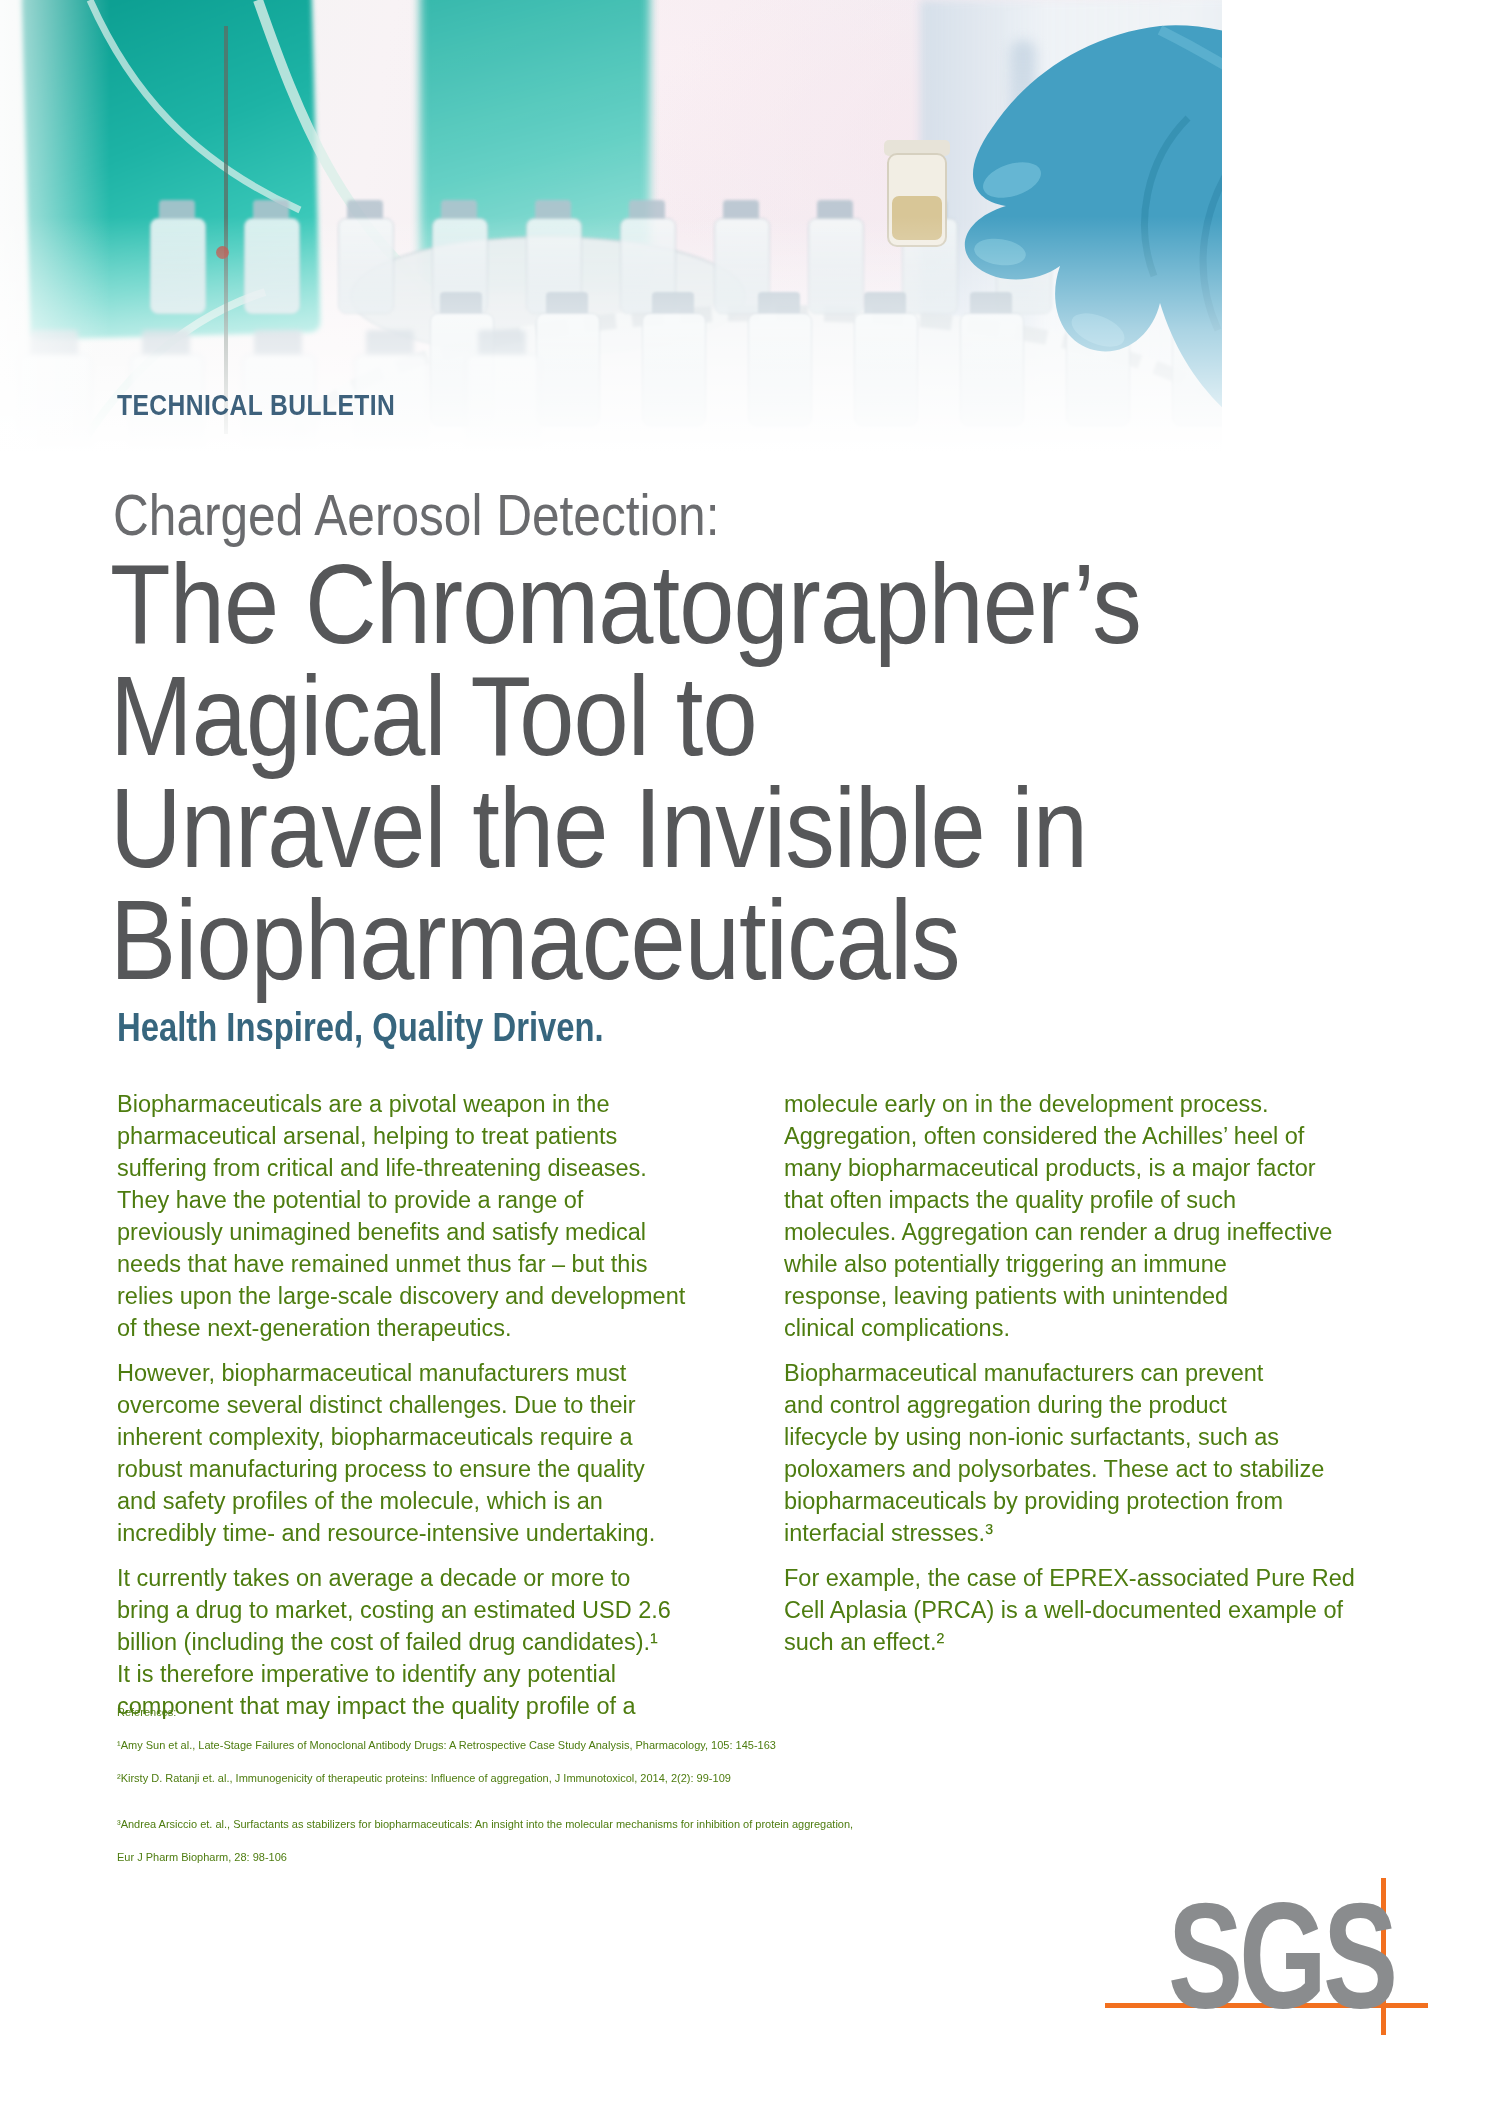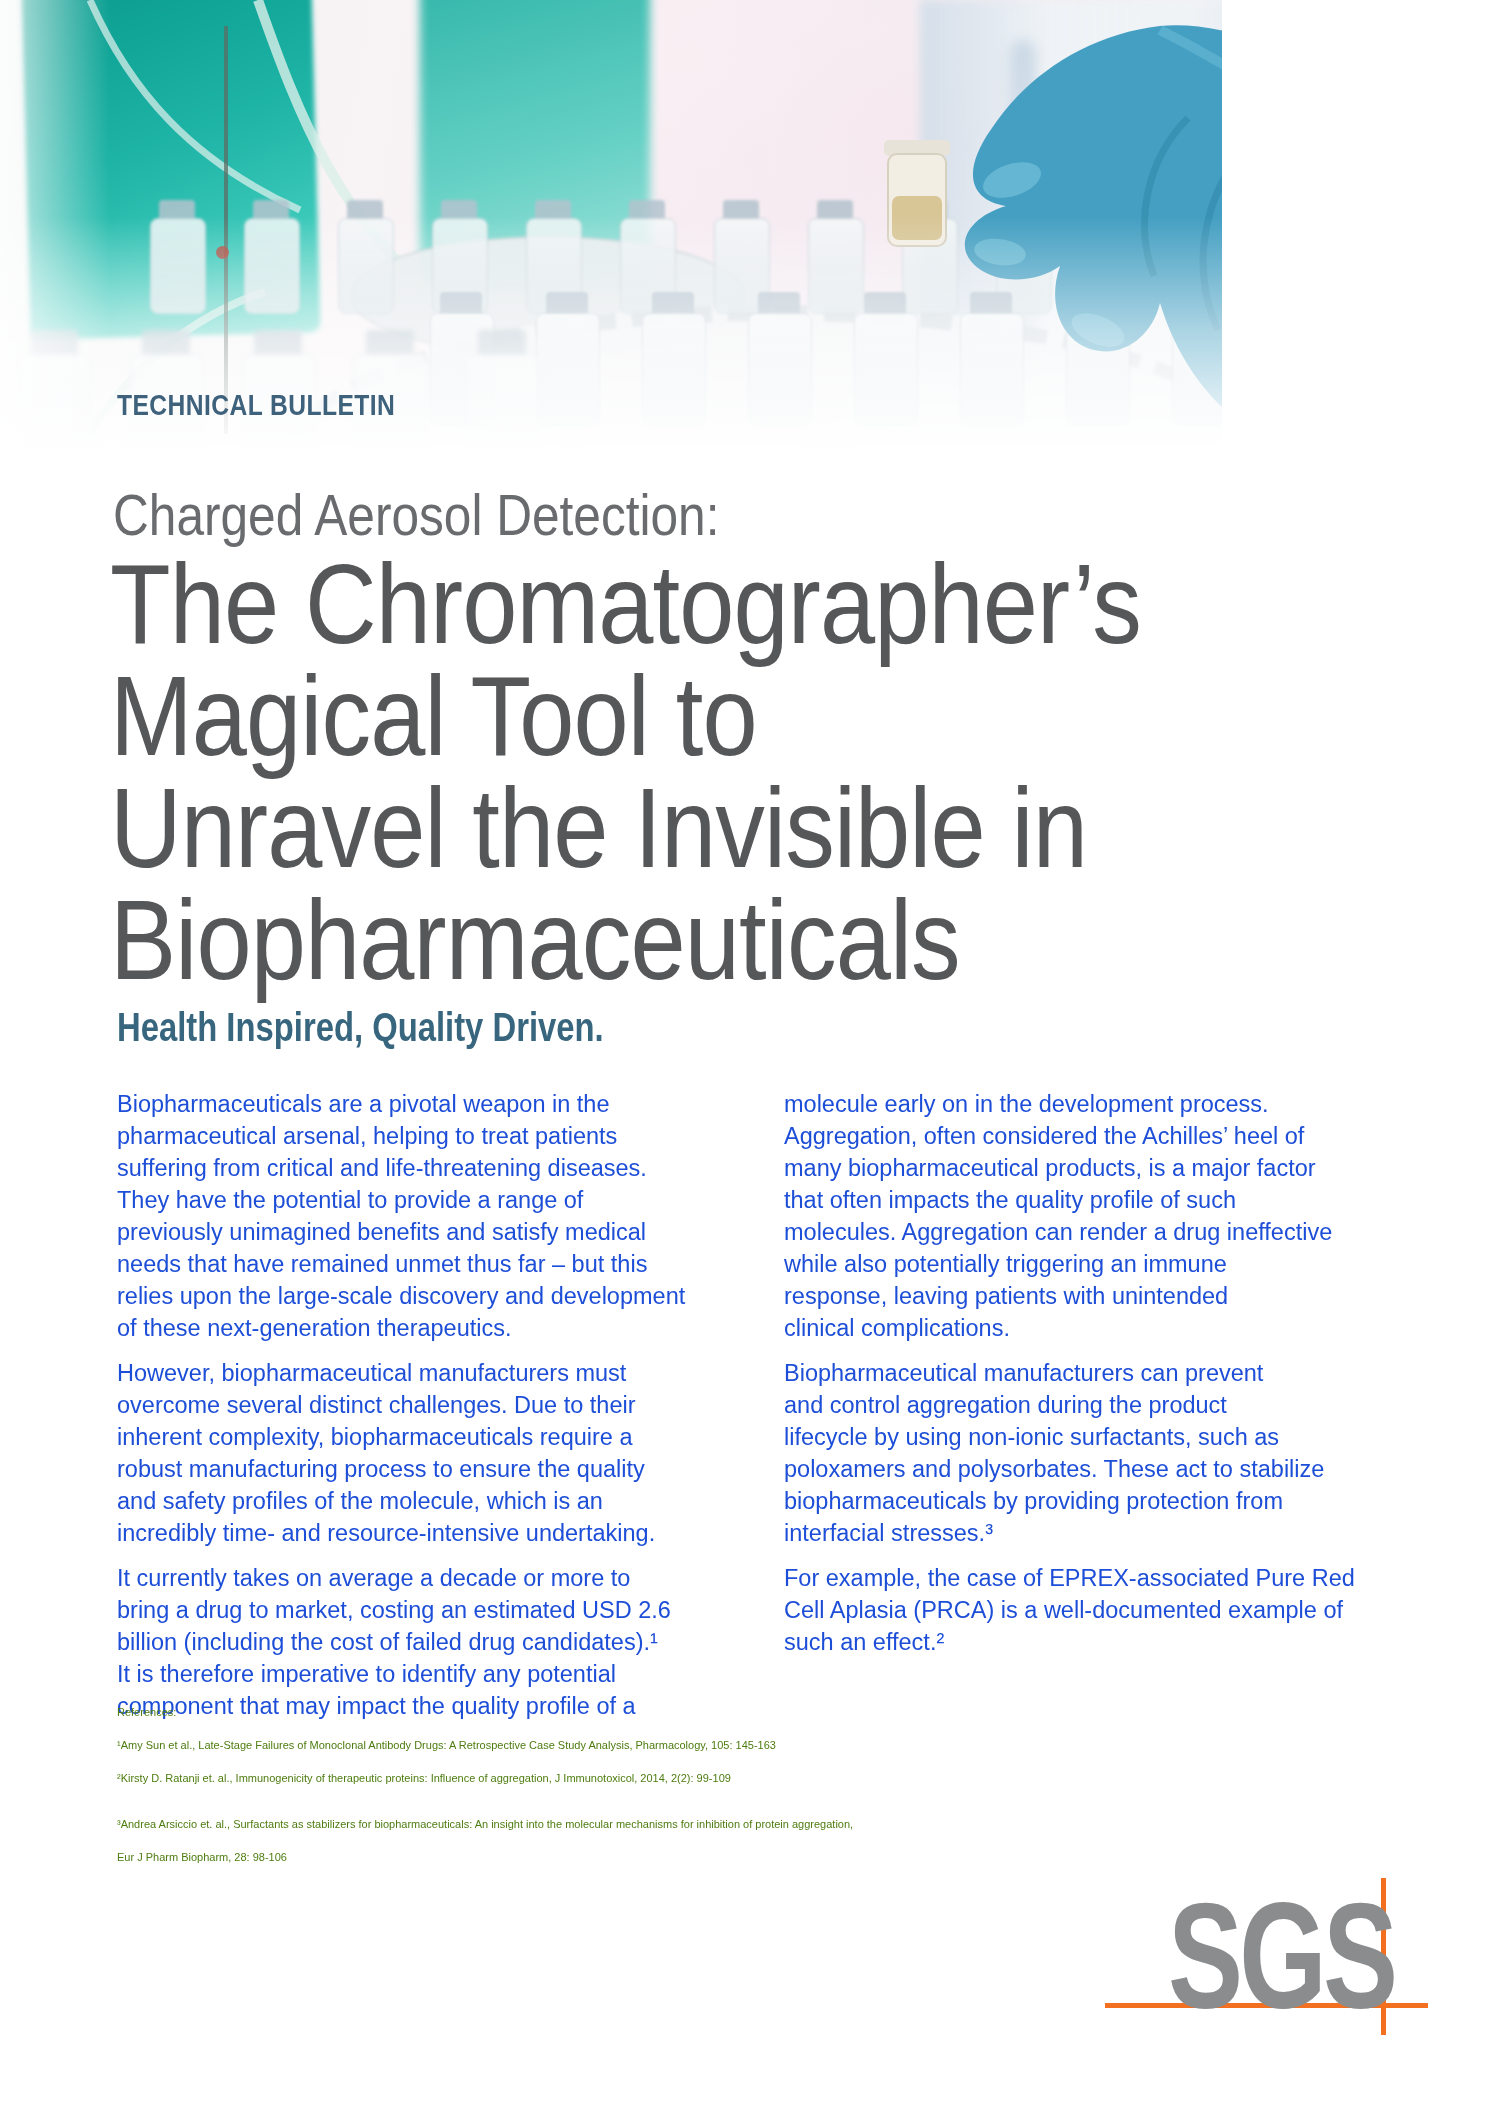--- a/index.html
+++ b/index.html
@@ -43,21 +43,21 @@
   .kicker{position:absolute;left:117px;top:389px;font-size:29px;font-weight:700;color:#3e617c;
     letter-spacing:.5px;transform:scaleX(.85);transform-origin:left top;white-space:nowrap;z-index:11;}
   .pretitle{position:absolute;left:113px;top:482px;font-size:57px;color:#6a6b6e;
     transform:scaleX(.87);transform-origin:left top;white-space:nowrap;}
   .title{position:absolute;left:110px;top:548px;font-size:114px;line-height:112px;color:#565759;
     letter-spacing:-1px;transform:scaleX(.87);transform-origin:left top;white-space:nowrap;}
   .subtitle{position:absolute;left:117px;top:1004px;font-size:41px;font-weight:700;color:#37667e;
     transform:scaleX(.8);transform-origin:left top;white-space:nowrap;}
 
   .columns{position:absolute;left:117px;top:1088px;width:1330px;display:flex;gap:22px;}
-  .col{color:#1d4ed8;font-size:23.5px;line-height:32px;}
+  .col{color:#4d7c0f;font-size:23.5px;line-height:32px;}
   .col-left{width:645px;}
   .col-right{width:663px;}
   .col p{margin:0 0 13px 0;white-space:pre-line;}
 
   .references{position:absolute;left:117px;top:1696px;width:1280px;color:#4d7c0f;font-size:11px;line-height:33px;}
   .ref-label{margin:0 0 10px 0;}
   .references p{margin:0;white-space:pre-line;}
   .ref-last{margin-top:13px !important;}
 
   

